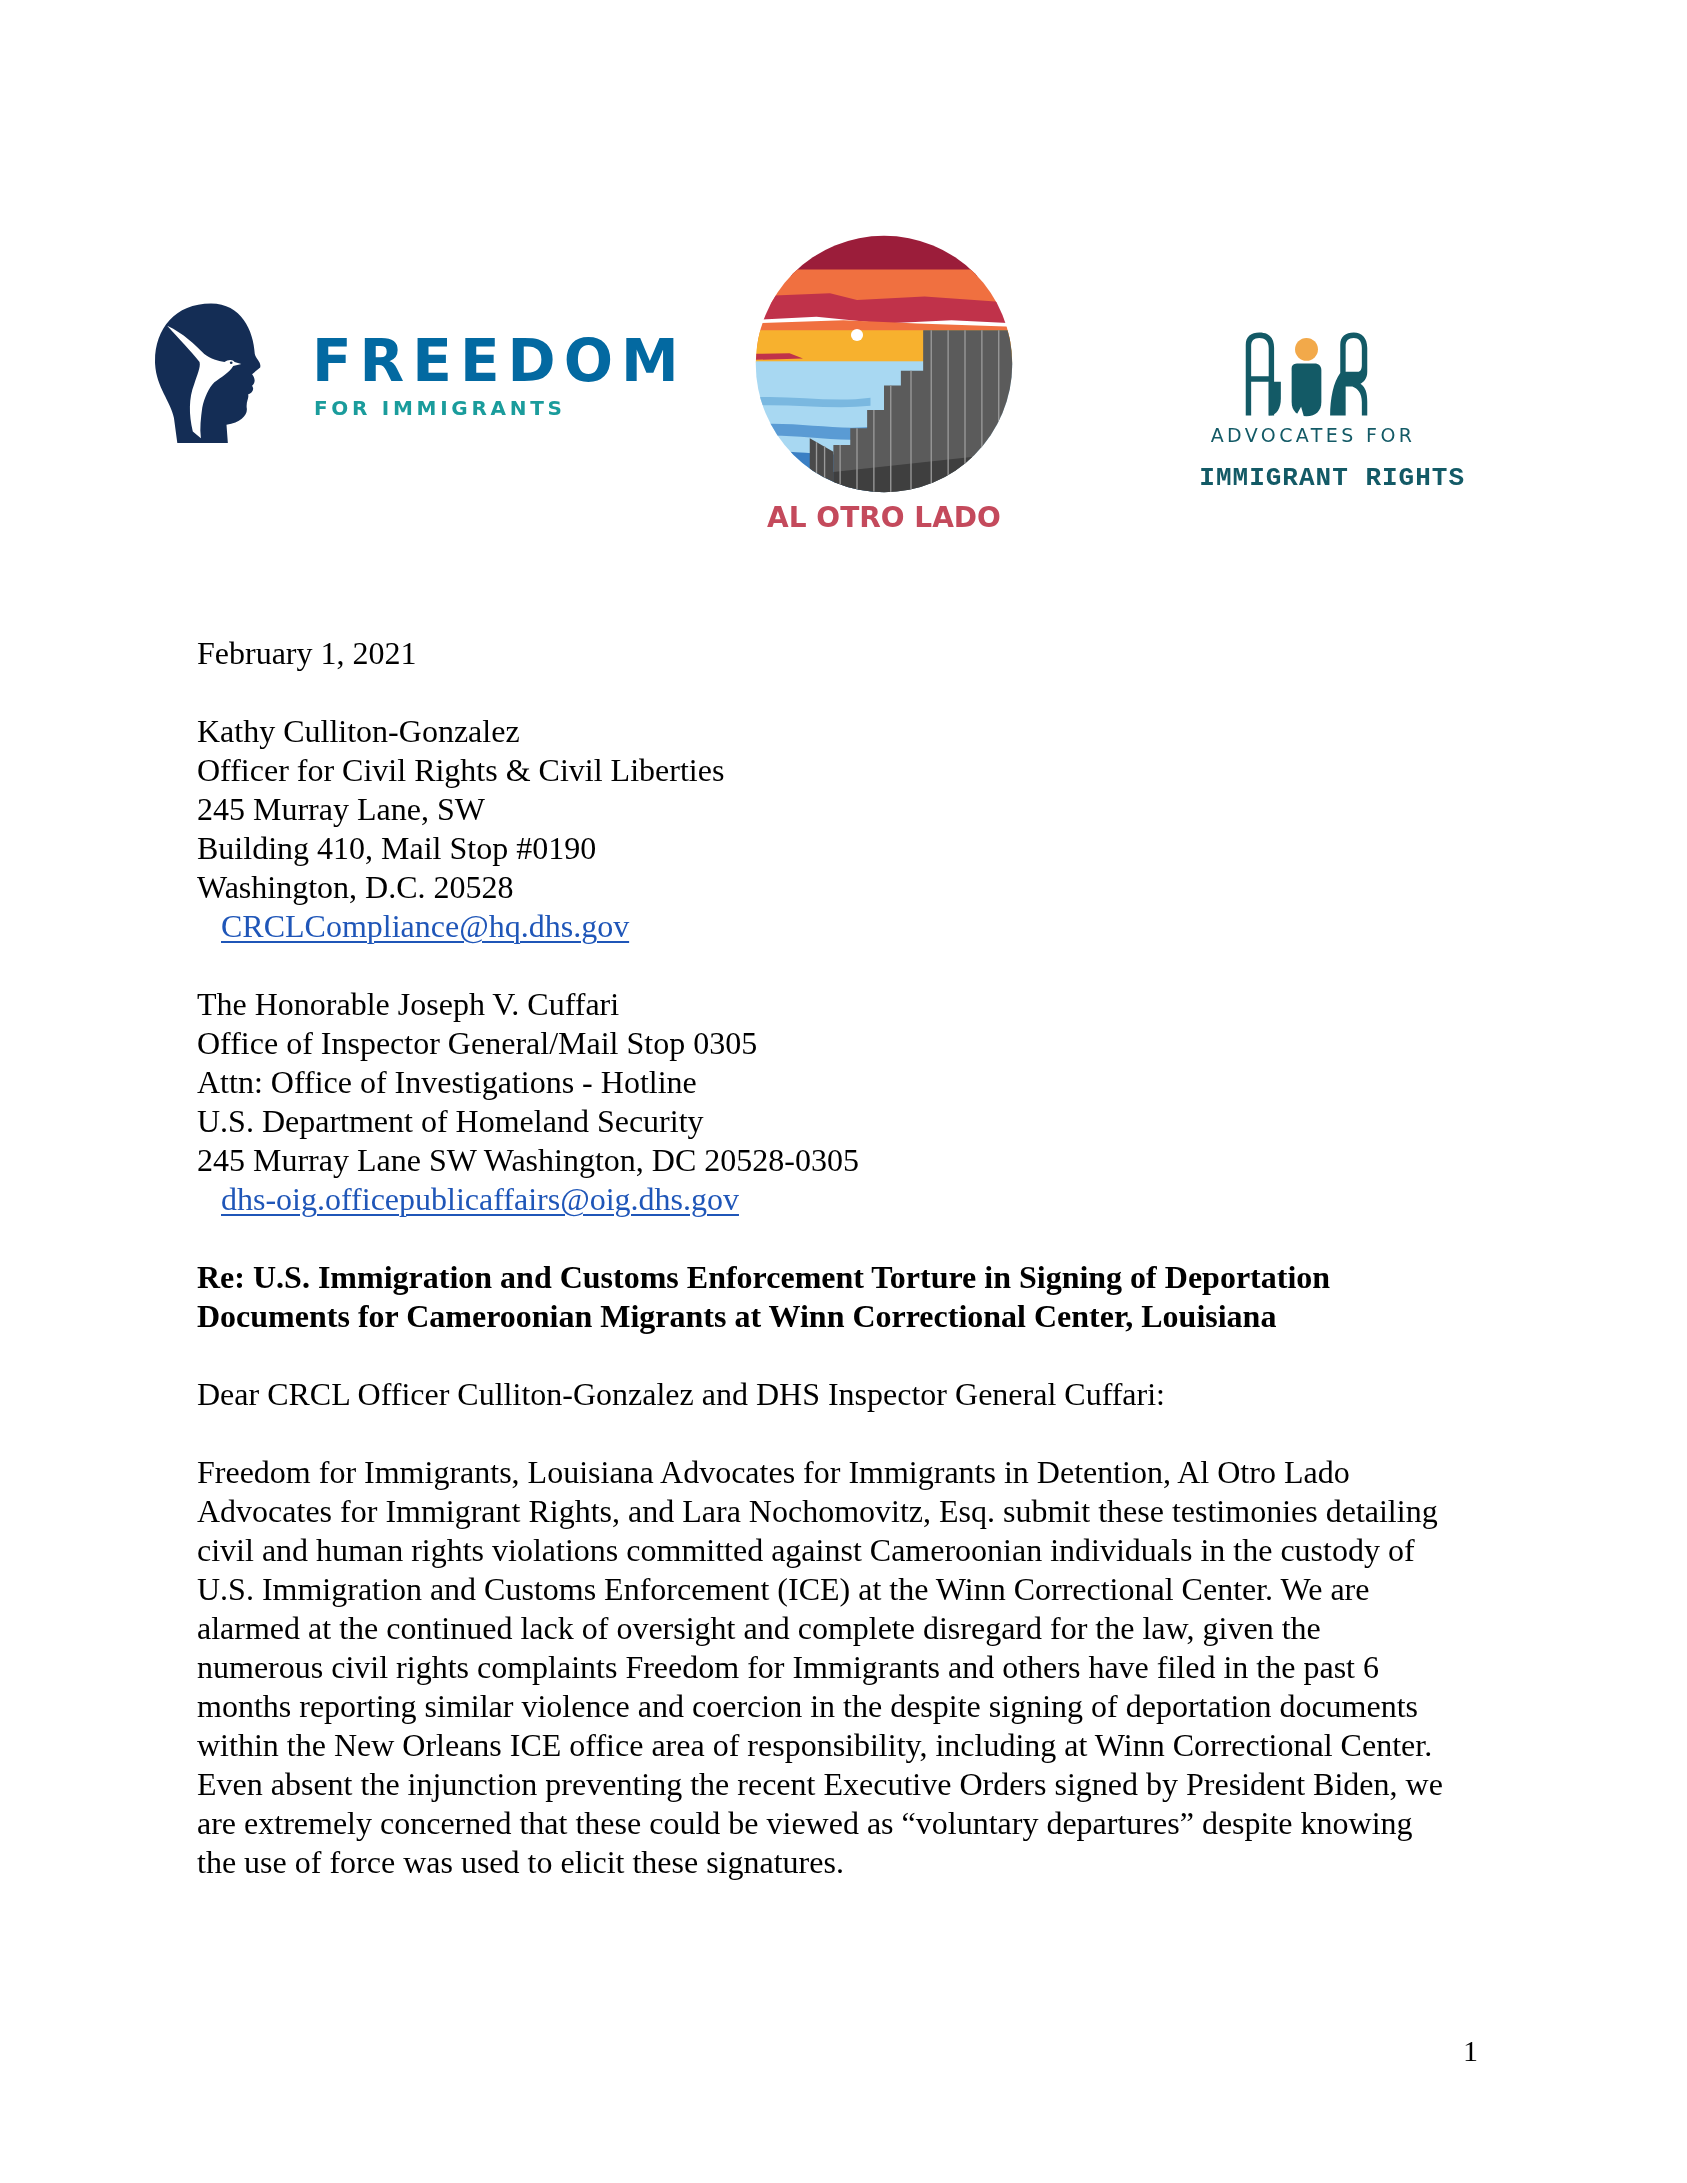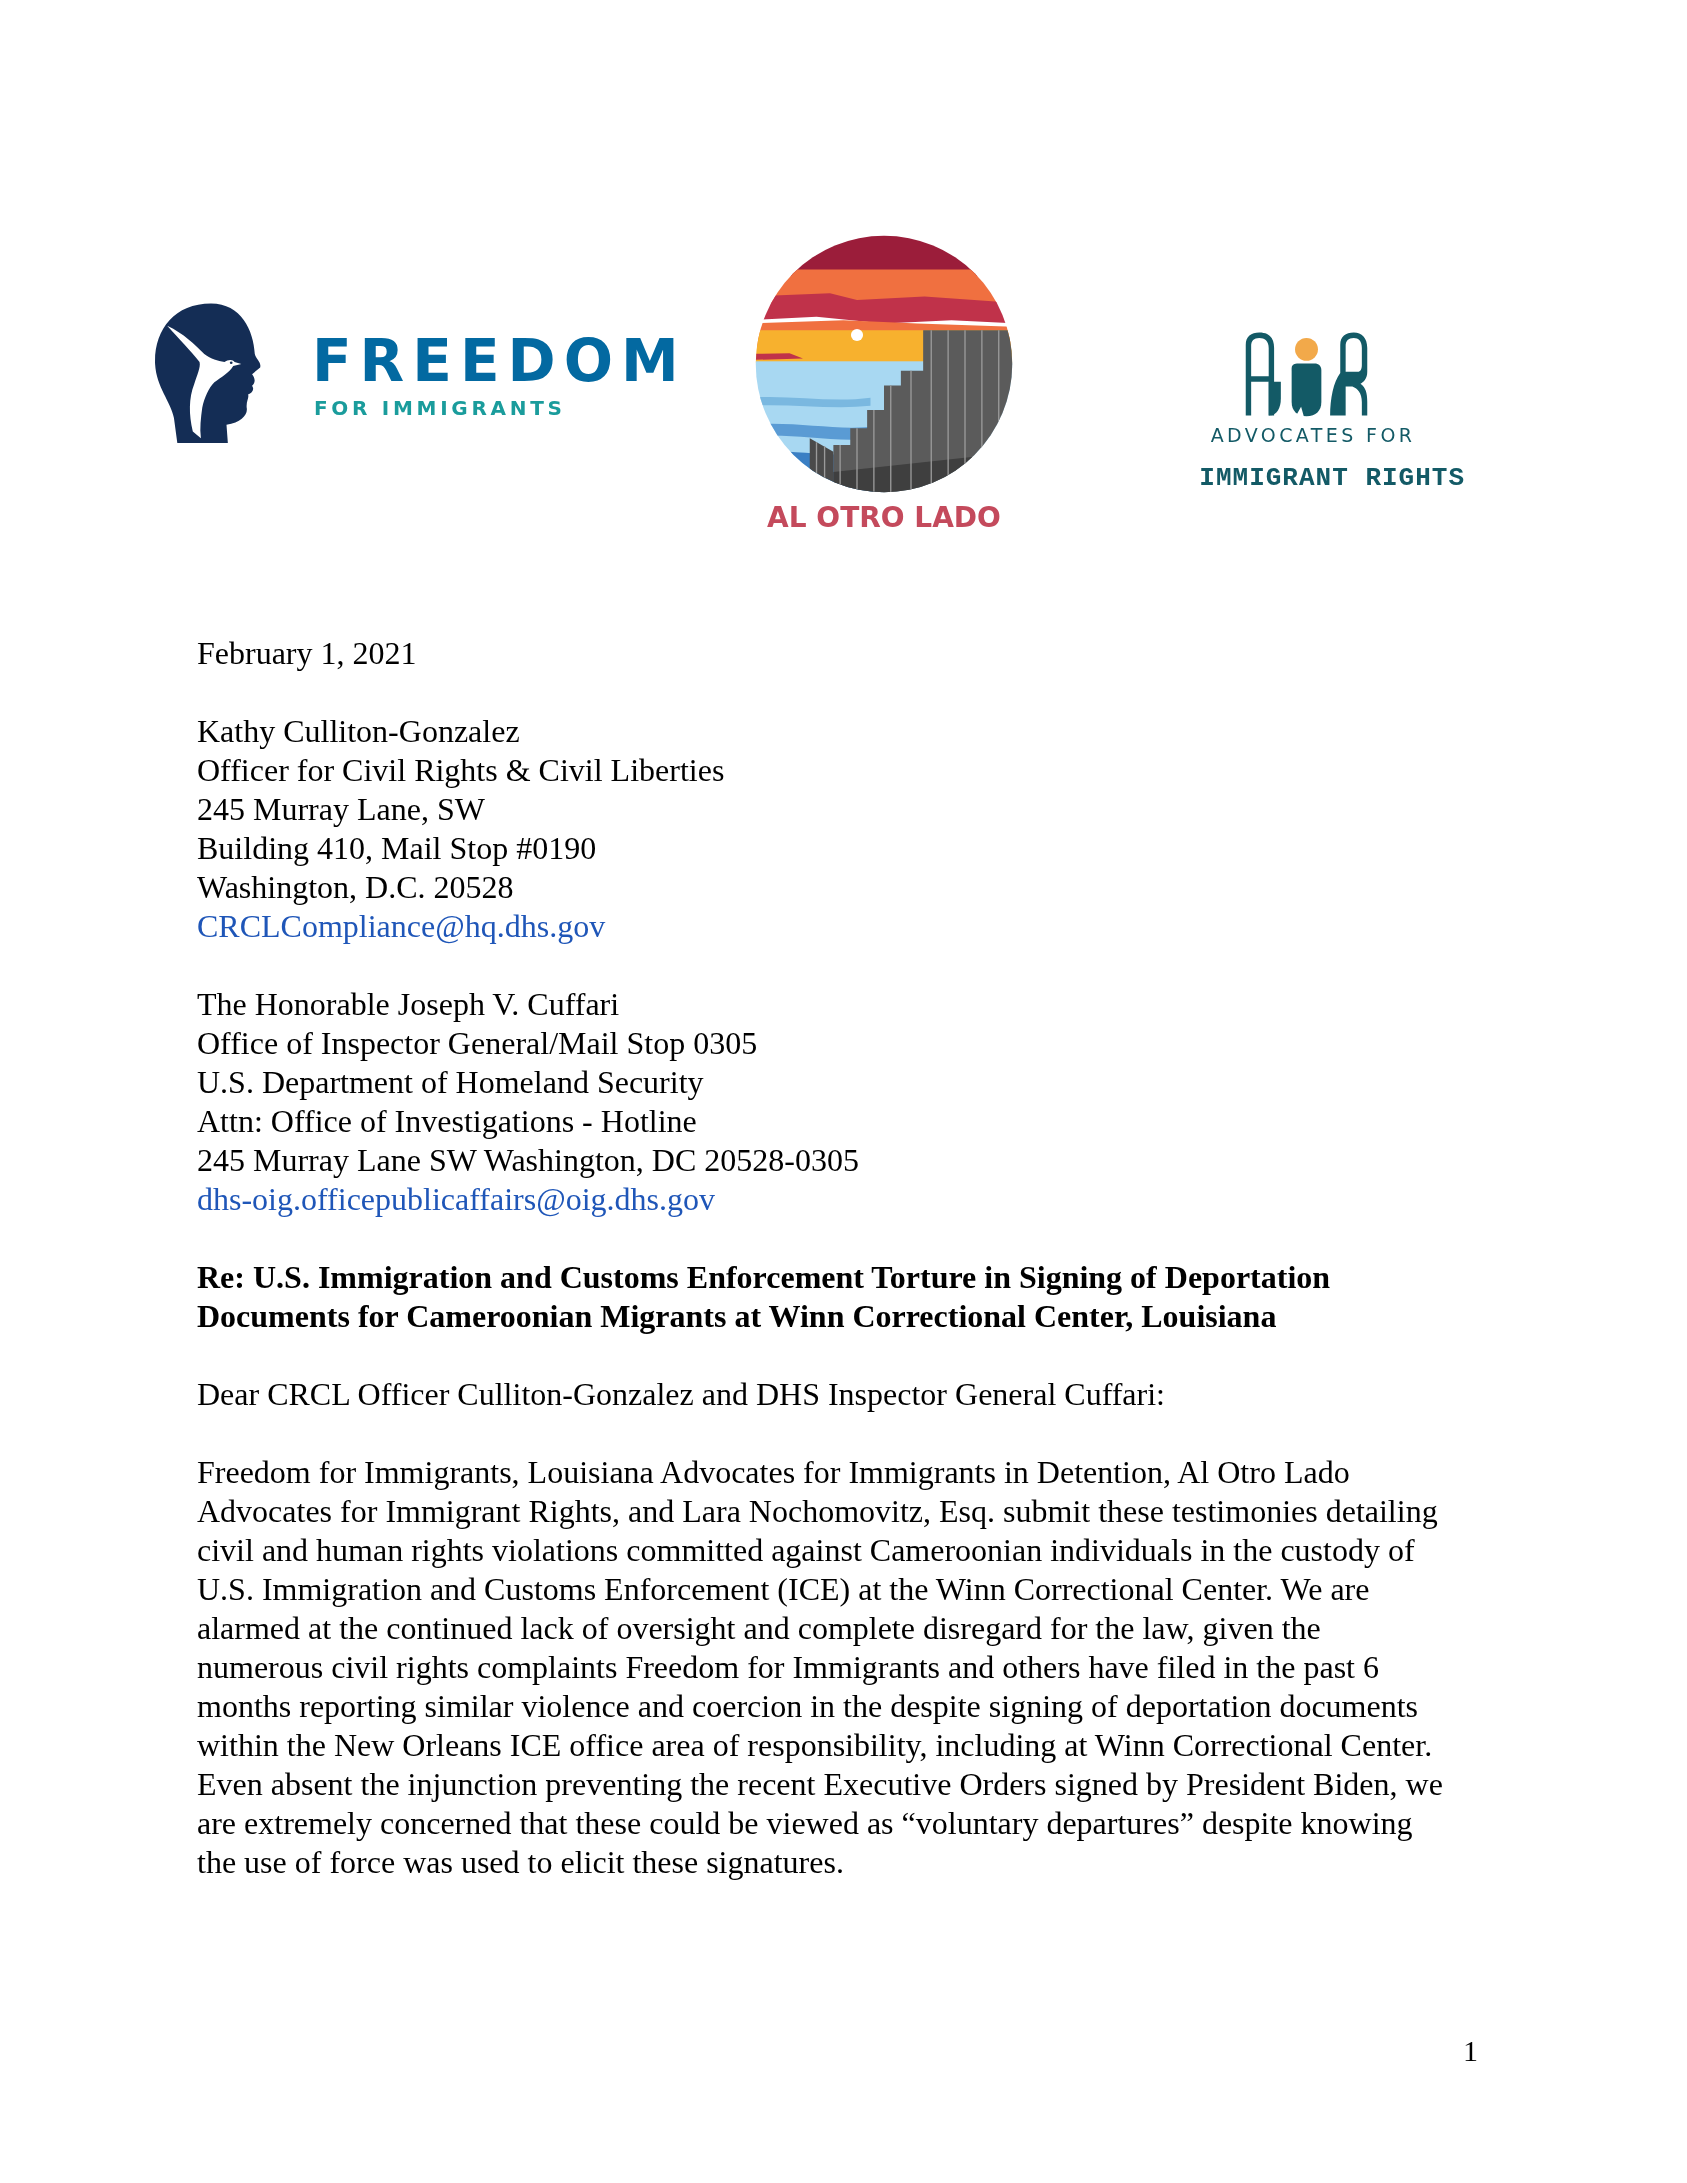--- a/index.html
+++ b/index.html
@@ -140,22 +140,24 @@
     display: block;
     white-space: nowrap;
     height: 39px;
   }
   .gap {
     display: block;
     height: 39px;
   }
   .link {
     color: #1f56b8;
+    text-decoration: underline;
     text-decoration-thickness: 2px;
     text-underline-offset: 4px;
+    margin-left: 24px;
   }
   .subject .line {
     font-weight: bold;
   }
   .para .line {
     white-space: nowrap;
   }
 
   .page-number {
     position: absolute;
@@ -248,22 +250,22 @@
       <span class="line">245 Murray Lane, SW</span>
       <span class="line">Building 410, Mail Stop #0190</span>
       <span class="line">Washington, D.C. 20528</span>
       <span class="line"><a class="link">CRCLCompliance@hq.dhs.gov</a></span>
     </div>
     <span class="gap"></span>
 
     <div>
       <span class="line">The Honorable Joseph V. Cuffari</span>
       <span class="line">Office of Inspector General/Mail Stop 0305</span>
+      <span class="line">Attn: Office of Investigations - Hotline</span>
       <span class="line">U.S. Department of Homeland Security</span>
-      <span class="line">Attn: Office of Investigations - Hotline</span>
       <span class="line">245 Murray Lane SW Washington, DC 20528-0305</span>
       <span class="line"><a class="link">dhs-oig.officepublicaffairs@oig.dhs.gov</a></span>
     </div>
     <span class="gap"></span>
 
     <div class="subject">
       <span class="line">Re: U.S. Immigration and Customs Enforcement Torture in Signing of Deportation</span>
       <span class="line">Documents for Cameroonian Migrants at Winn Correctional Center, Louisiana</span>
     </div>
     <span class="gap"></span>

